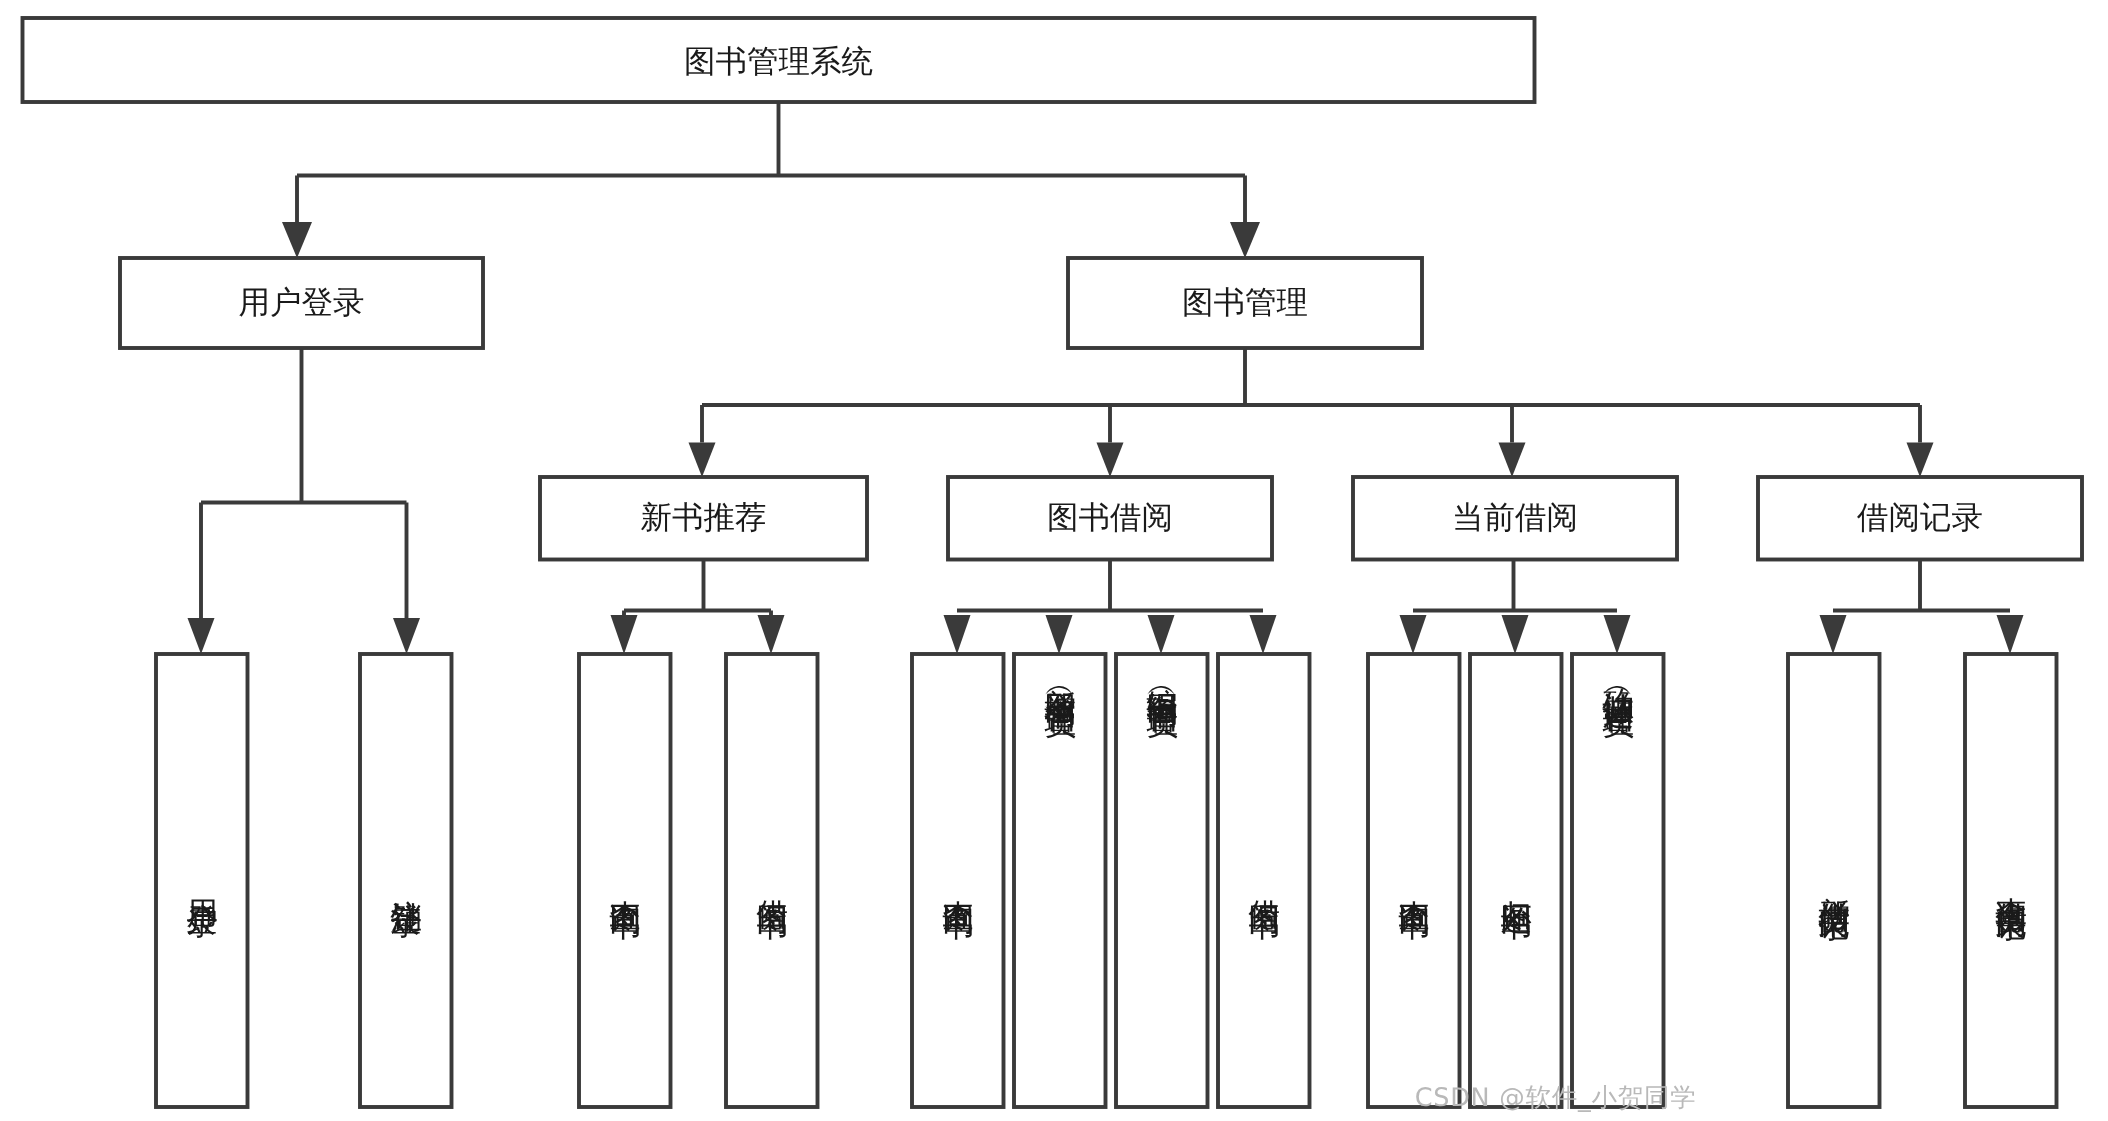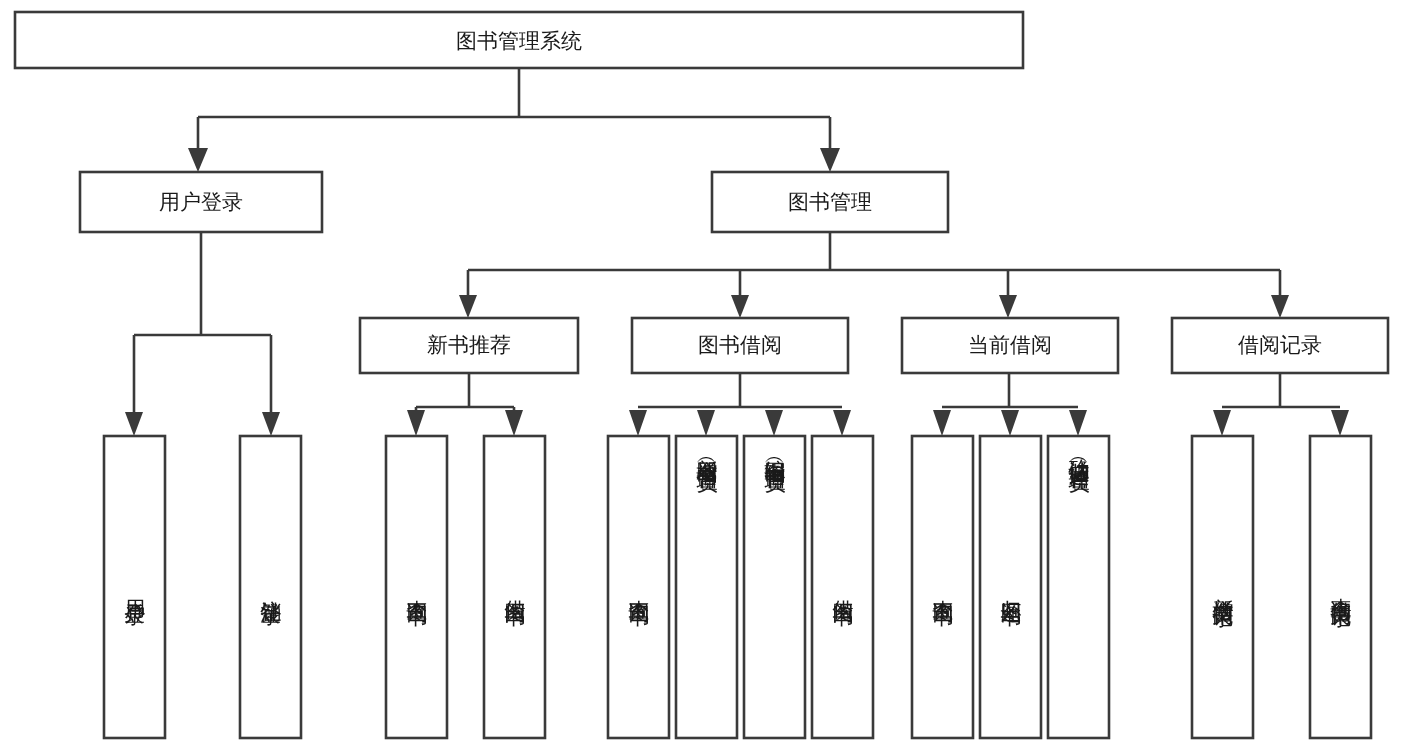--- a/index.html
+++ b/index.html
@@ -221,13 +221,14 @@
   <div class="leaf-label-wrap" style="left:1048px; top:436px; width:61px; height:302px; align-items:flex-start;">
     <span class="leaf-label" style="padding-top:6px;">确认归还（管理员）</span>
   </div>
   <div class="leaf-label-wrap" style="left:1192px; top:436px; width:61px; height:302px;">
     <span class="leaf-label">新增借阅记录</span>
   </div>
   <div class="leaf-label-wrap" style="left:1310px; top:436px; width:61px; height:302px;">
     <span class="leaf-label">查询借阅记录</span>
   </div>
 
+  <div class="watermark">CSDN @软件_小贺同学</div>
 </div>
 
 </body></html>

